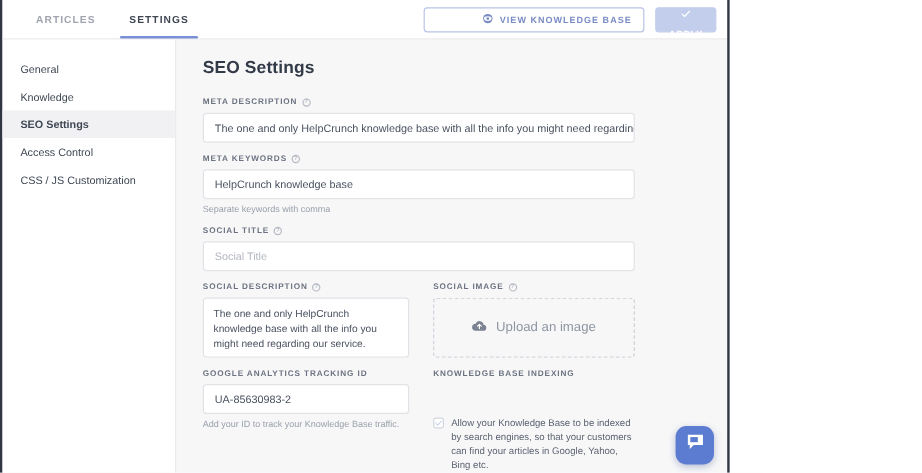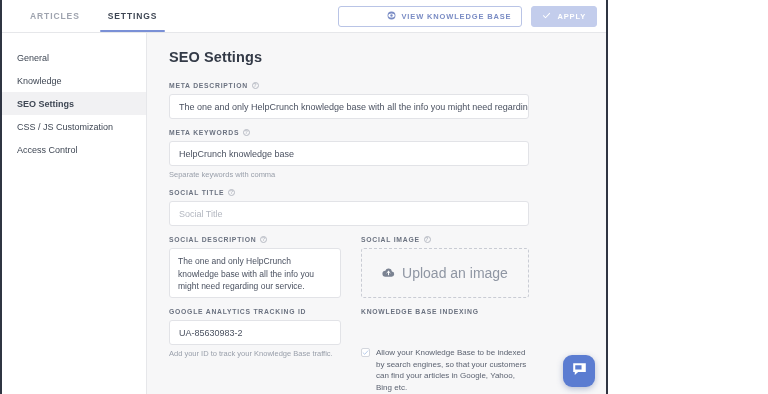--- a/index.html
+++ b/index.html
@@ -93,20 +93,21 @@
     background: #ffffff;
     border: 1px solid #b9c4e6;
     color: #7a8cc4;
     padding-left: 48px;
   }
 
   .btn-apply {
     background: #c3cdec;
     border: 1px solid #c3cdec;
     color: #ffffff;
+    flex-direction: column;
   }
 
   .icon-eye { flex: 0 0 auto; }
   .icon-check { flex: 0 0 auto; }
 
   
   .body-wrap {
     position: absolute;
     top: 33px; left: 0; right: 0; bottom: 0;
     display: flex;
@@ -225,21 +226,21 @@
     border: 1px dashed #c9ccd4;
     border-radius: 3px;
     display: flex;
     align-items: center;
     justify-content: center;
     gap: 7px;
     background: transparent;
     cursor: pointer;
   }
   .dropzone-text {
-    font-size: 14px;
+    font-size: 11px;
     color: #8f96a3;
   }
 
   .input-small {
     width: 172px;
     height: 25px;
   }
 
   .checkrow {
     display: flex;
@@ -330,24 +331,24 @@
       <div class="side-item">
         <span>General</span>
       </div>
       <div class="side-item">
         <span>Knowledge</span>
       </div>
       <div class="side-item active">
         <span>SEO Settings</span>
       </div>
       <div class="side-item">
+        <span>Access Control</span>
+      </div>
+      <div class="side-item">
         <span>CSS / JS Customization</span>
-      </div>
-      <div class="side-item">
-        <span>Access Control</span>
       </div>
     </div>
 
     <div class="content">
 
       <div class="page-title">SEO Settings</div>
 
       <div class="field">
         <div class="flabel">
           <span>META DESCRIPTION</span>

